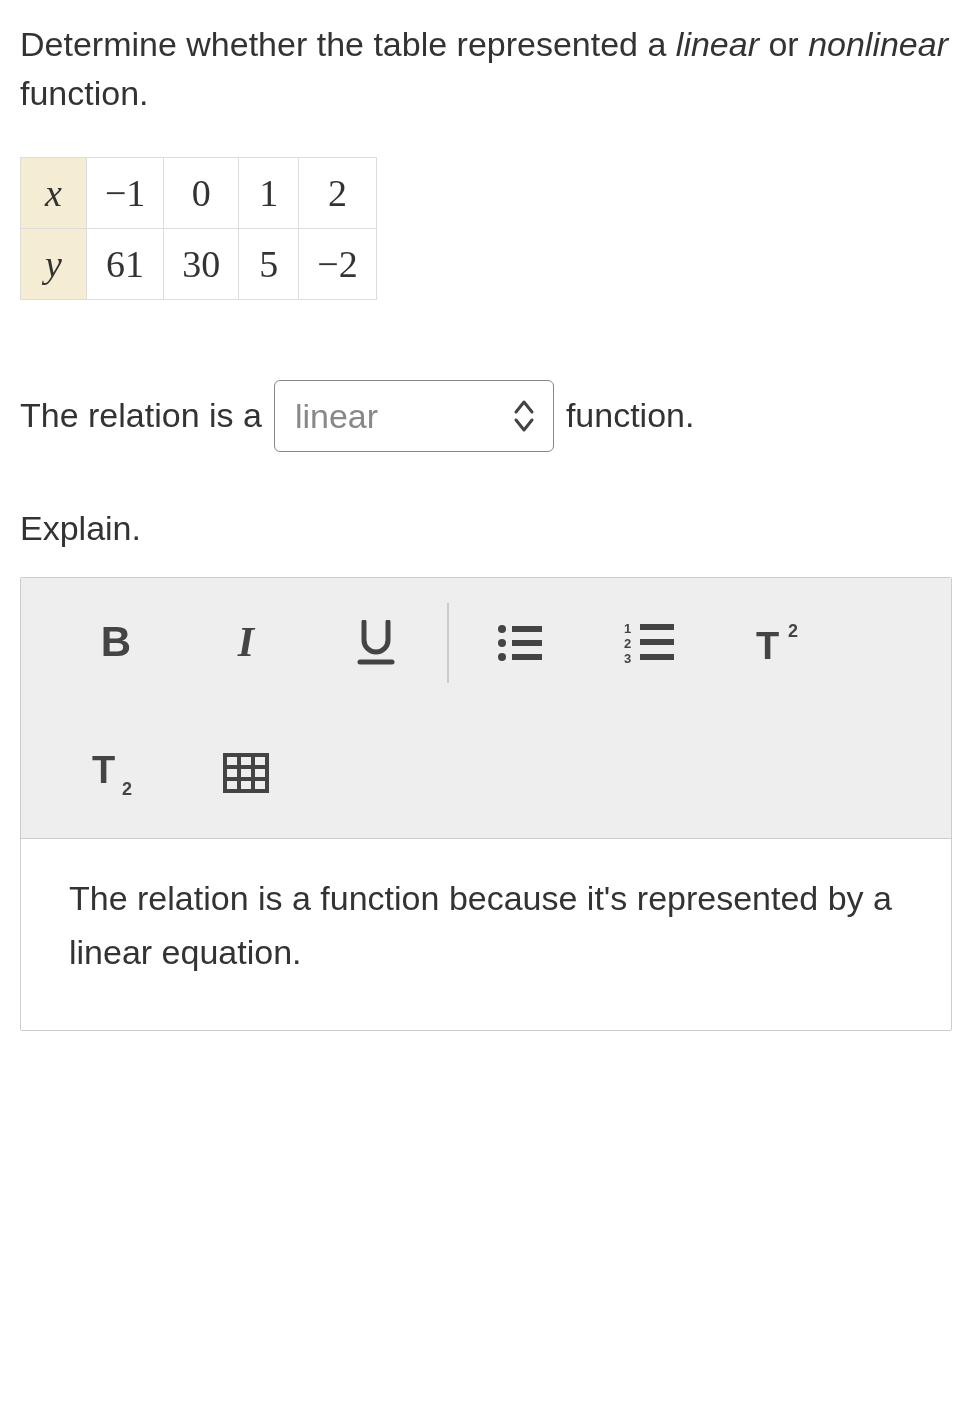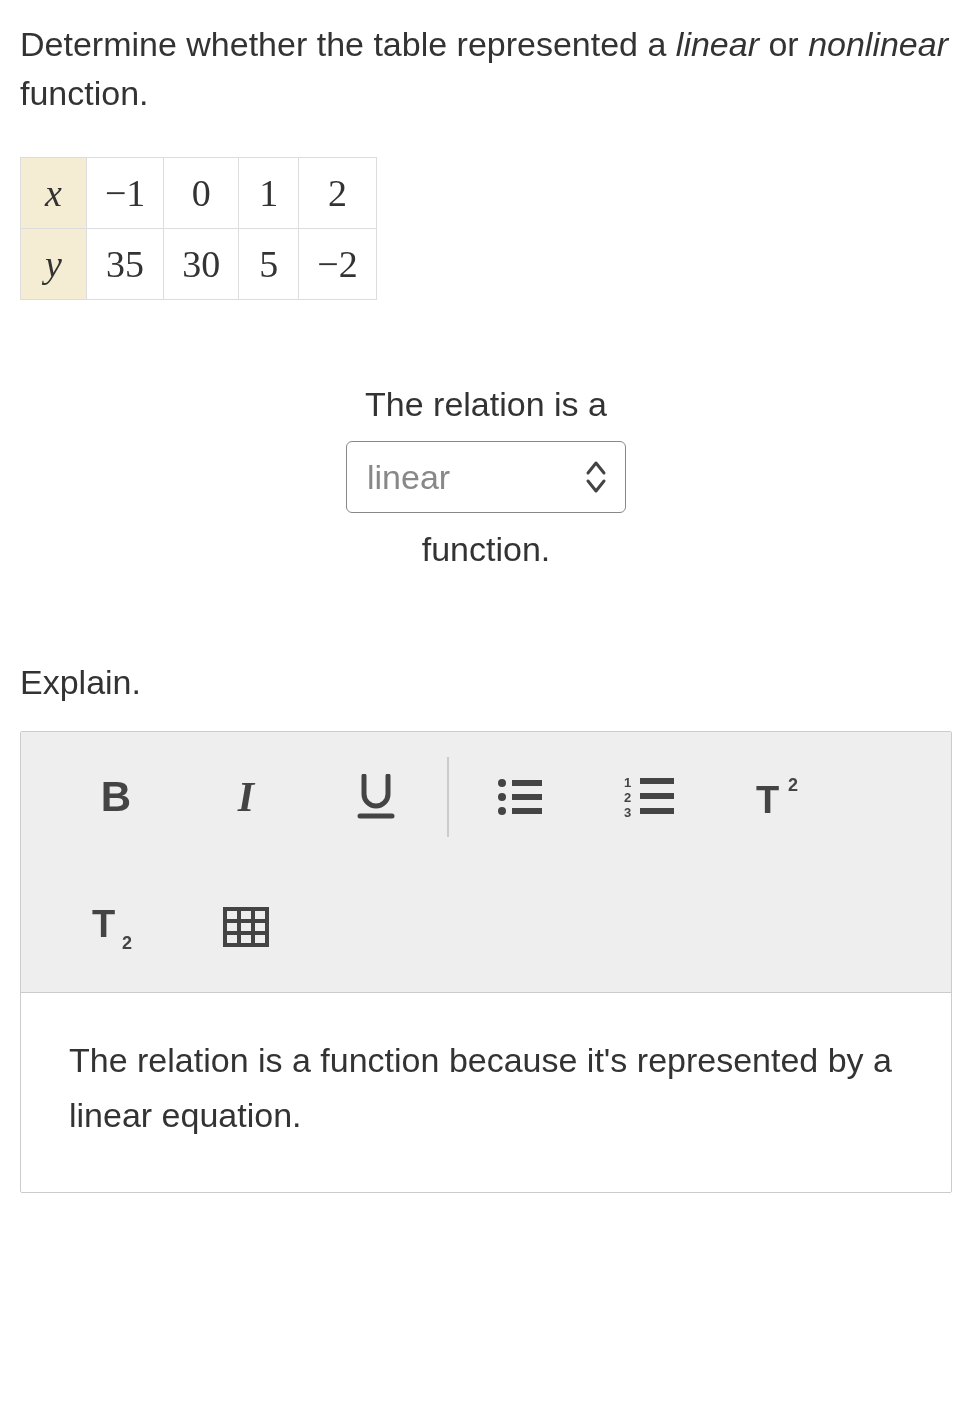--- a/index.html
+++ b/index.html
@@ -39,21 +39,20 @@
     font-style: italic;
     padding: 16px 24px;
   }
 
   .answer-line {
     margin-top: 80px;
     display: flex;
     align-items: center;
     flex-wrap: wrap;
     gap: 12px;
-    flex-direction: column;
   }
   .answer-line span { white-space: nowrap; }
   .select-wrap {
     position: relative;
     display: inline-block;
   }
   .select-wrap select {
     font-family: inherit;
     font-size: 34px;
     padding: 16px 64px 16px 20px;
@@ -67,21 +66,21 @@
   }
   .select-wrap svg {
     position: absolute;
     right: 18px;
     top: 50%;
     transform: translateY(-50%);
     pointer-events: none;
   }
 
   .explain-label {
-    margin-top: 84px;
+    margin-top: 52px;
     margin-bottom: 24px;
   }
 
   .editor {
     border: 1px solid var(--border-color);
     border-radius: 2px;
   }
   .editor-toolbar {
     background: var(--toolbar-bg);
     display: flex;
@@ -101,21 +100,21 @@
   .editor-toolbar .tb-btn svg { fill: #444; }
   .editor-toolbar .tb-btn .glyph {
     font-size: 42px;
     font-weight: bold;
     color: #444;
     font-family: "Times New Roman", serif;
   }
   .tb-sep { width: 2px; height: 80px; background: #ccc; align-self: center; margin: 0 6px; }
 
   .editor-content {
-    padding: 40px 48px 50px 48px;
+    padding: 32px 48px 50px 48px;
     min-height: 150px;
     line-height: 1.6;
     outline: none;
   }
 </style>
 </head>
 <body>
 
 <div class="question-text">
   <span>Determine whether the table represented a </span><span class="italic">linear</span><span> or </span><span class="italic">nonlinear</span><span> function.</span>
@@ -125,21 +124,21 @@
   <tbody>
       <tr>
     <td class="row-head">x</td>
     <td>−1</td>
     <td>0</td>
     <td>1</td>
     <td>2</td>
   </tr>
   <tr>
     <td class="row-head">y</td>
-    <td>35</td>
+    <td>61</td>
     <td>30</td>
     <td>5</td>
     <td>−2</td>
   </tr>
 </tbody>
   </table>
 
 <div class="answer-line">
   <span>The relation is a</span>
   <span class="select-wrap">

